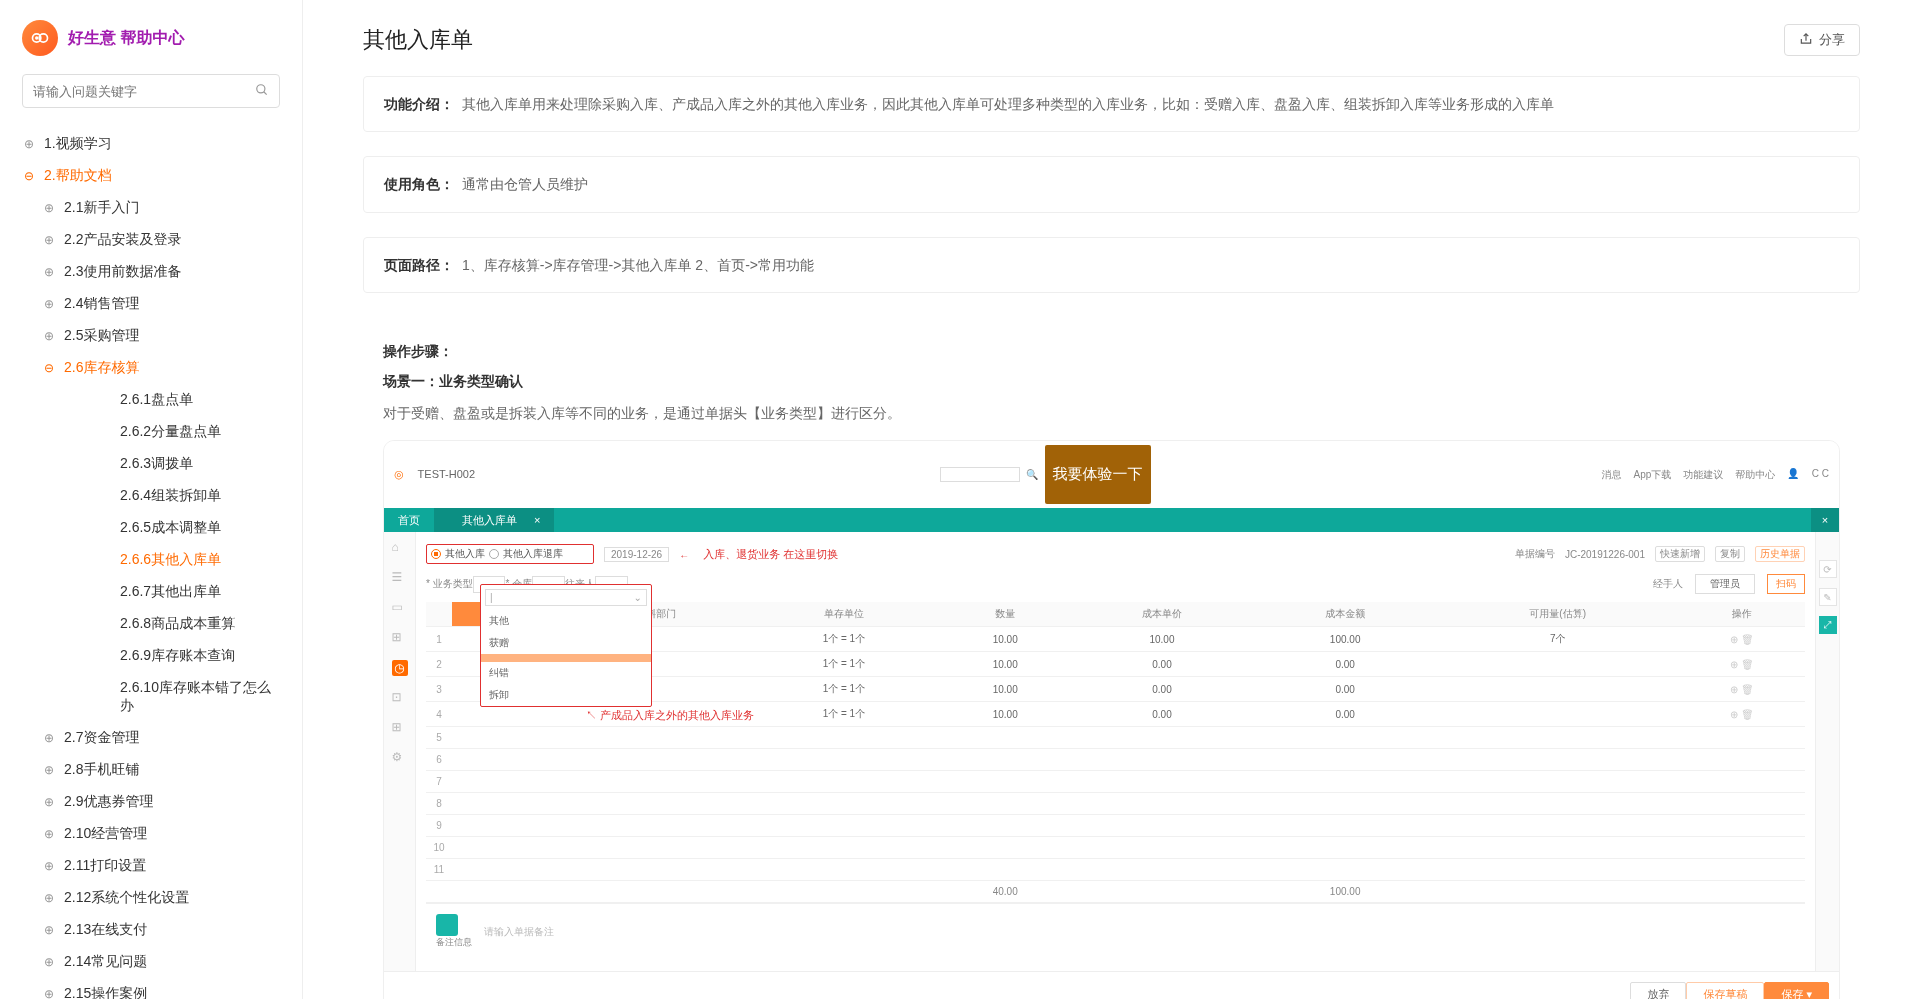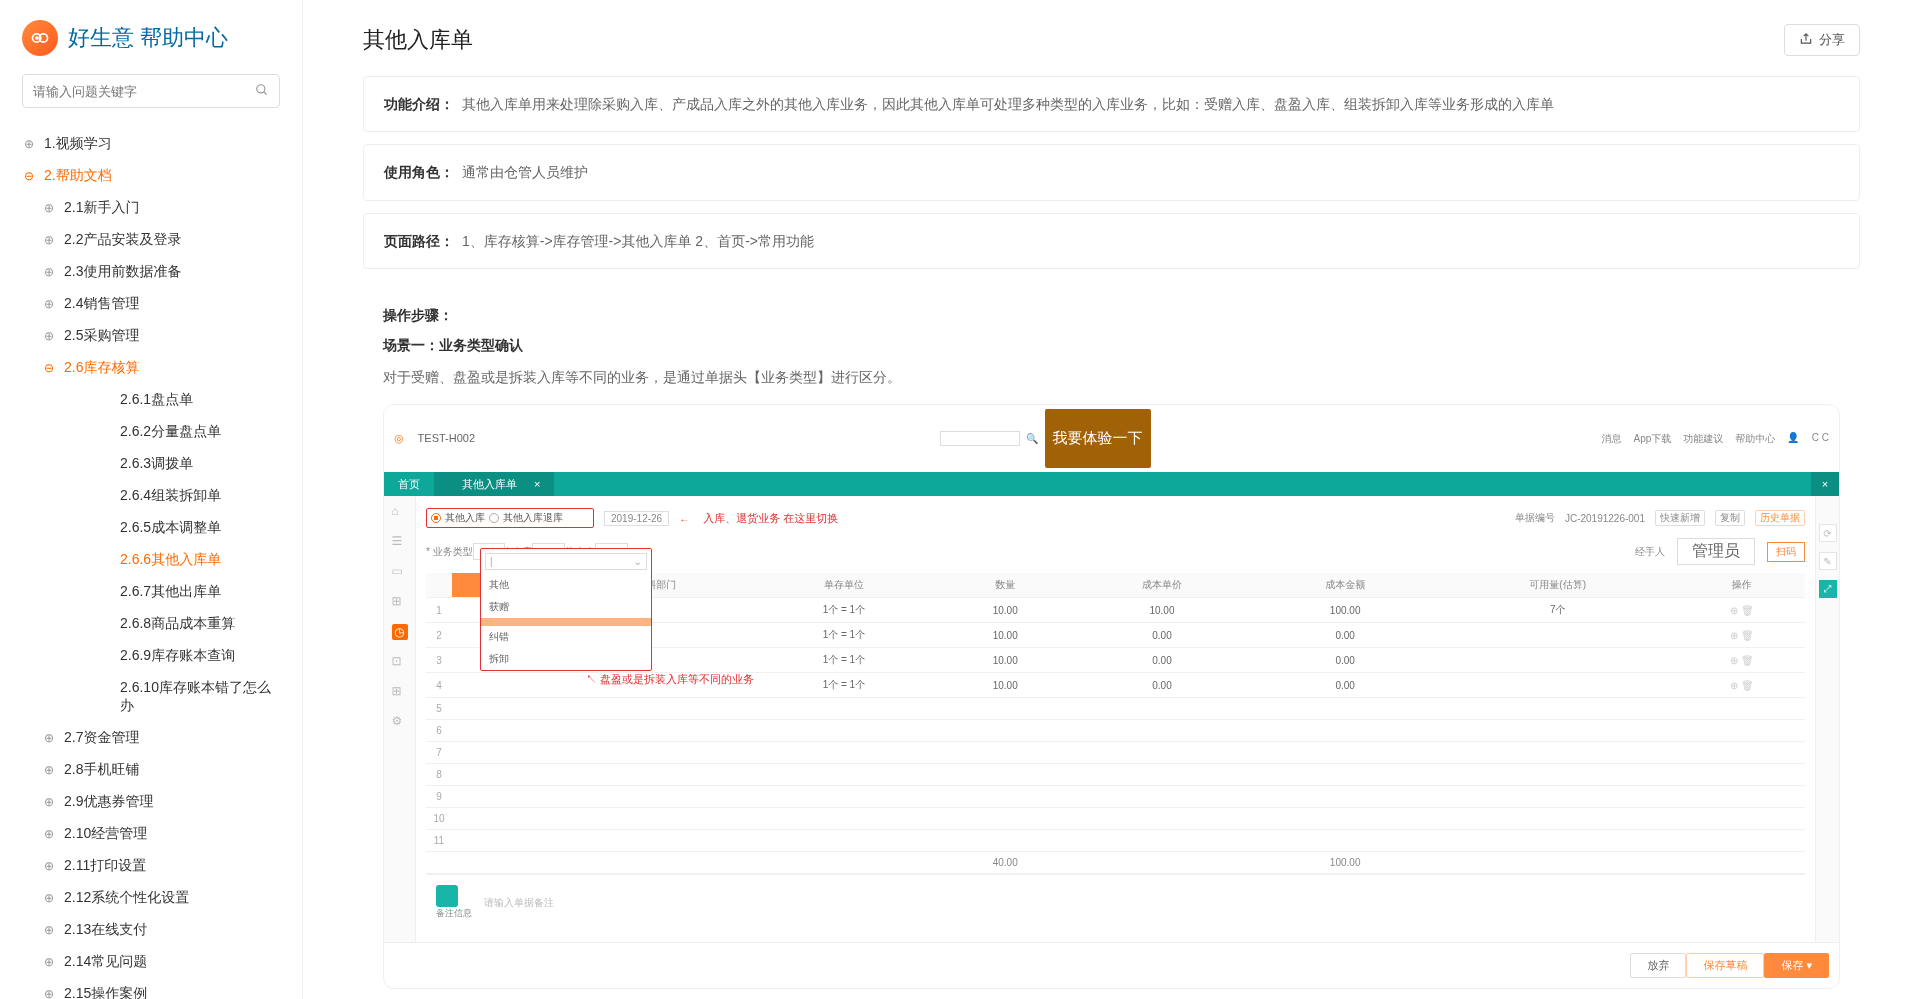--- a/index.html
+++ b/index.html
@@ -2,39 +2,39 @@
 <html><head>
 <meta charset="utf-8">
 <style>
 *{margin:0;padding:0;box-sizing:border-box}
 body{font-family:"Microsoft YaHei","PingFang SC",Arial,sans-serif;font-size:14px;color:#333;background:#fff}
 .layout{display:flex;height:100vh}
 .sidebar{width:303px;border-right:1px solid #eee;padding:20px 0;overflow-y:auto}
 .logo-row{display:flex;align-items:center;padding:0 22px 18px}
 .logo-badge{width:36px;height:36px;border-radius:50%;background:linear-gradient(135deg,#ff8a3c,#ff5a1f);display:flex;align-items:center;justify-content:center;margin-right:10px}
 .logo-badge svg{width:20px;height:20px;fill:#fff}
-.logo-text{font-size:22px;color:#0369a1;font-weight:400}
+.logo-text{font-size:16px;color:#a21caf;font-weight:700}
 .search-wrap{padding:0 22px 12px}
 .search-box{display:flex;align-items:center;border:1px solid #ddd;border-radius:4px;height:34px;padding:0 10px;background:#fff}
 .search-box input{flex:1;border:none;outline:none;font-size:13px;color:#333;background:transparent}
 .search-box .sicon{color:#999;font-size:14px}
 .tree{padding:8px 0}
 .tree-item{display:flex;align-items:center;padding:7px 22px;cursor:pointer;color:#333}
 .tree-item .ticon{width:14px;height:14px;margin-right:8px;display:inline-flex;align-items:center;justify-content:center;font-size:12px;color:#999}
 .tree-item.active{color:#ff6a00}
 .tree-item.orange{color:#ff6a00}
 .tree-item.orange .ticon{color:#ff6a00}
 .tree-sub{padding-left:20px}
 .tree-sub2{padding-left:40px}
 .tree-sub2 .tree-item{padding-left:60px}
 .main{flex:1;overflow-y:auto;padding:24px 60px 40px}
 .page-head{display:flex;align-items:center;justify-content:space-between;margin-bottom:20px}
 .page-title{font-size:22px;font-weight:500;color:#222}
 .share-btn{border:1px solid #ddd;border-radius:4px;padding:6px 14px;display:flex;align-items:center;gap:6px;color:#555;font-size:13px;cursor:pointer}
-.info-box{border:1px solid #eee;border-radius:4px;padding:16px 20px;margin-bottom:12px;font-size:14px;color:#666;line-height:1.6}
+.info-box{border:1px solid #eee;border-radius:4px;padding:16px 20px;margin-bottom:24px;font-size:14px;color:#666;line-height:1.6}
 .info-box b{color:#333;font-weight:600;margin-right:8px}
 .section{padding:14px 20px 0}
 .section h4{font-size:14px;font-weight:700;color:#333;margin:12px 0 10px}
 .section p{font-size:14px;color:#666;margin-bottom:14px;line-height:1.8}
 .screenshot{border:1px solid #efefef;border-radius:11px;background:#fff;margin:10px 0 18px;overflow:hidden}
 .ss-topbar{display:flex;align-items:center;justify-content:space-between;background:#fff;padding:4px 10px;font-size:10px;color:#888}
 .ss-topbar .left span{color:#ff6a00;margin-right:14px;font-size:11px}
 .ss-topbar .btns{display:flex;gap:6px;align-items:center}
 .ss-topbar .obtn{background:#a16207;color:#fff;padding:20px 8px;border-radius:2px;font-size:15px}
 .ss-topbar .right{display:flex;gap:12px;font-size:10px;color:#888}
@@ -53,21 +53,21 @@
 .ss-dateline .bx input{appearance:none;width:10px;height:10px;border:1px solid #aaa;border-radius:50%}
 .ss-dateline .bx input:checked{border-color:#ff6a00;background:radial-gradient(#ff6a00 40%, transparent 45%)}
 .ss-dateline .anno{color:#e03030;font-size:11px;margin-left:4px}
 .ss-dateline .rmeta{margin-left:auto;color:#888;display:flex;gap:10px;align-items:center}
 .ss-dateline .chip{border:1px solid #ddd;border-radius:2px;padding:0 4px;color:#888}
 .ss-dateline .chip.o{color:#ff8a3c;border-color:#ffd2b5}
 .ss-row2{display:flex;align-items:center;font-size:10px;color:#888;padding:4px 0}
 .ss-row2 .lbl{color:#888}
 .ss-row2 .sel{border:1px solid #ddd;font-size:10px;padding:2px 22px 2px 6px;background:#fff;color:#666}
 .ss-row2 .fr{margin-left:auto;display:flex;gap:12px;align-items:center}
-.ss-row2 .ksel{border:1px solid #ddd;padding:2px 14px;font-size:16px;color:#666}
+.ss-row2 .ksel{border:1px solid #ddd;padding:2px 14px;font-size:10px;color:#666}
 .ss-row2 .obt{border:1px solid #ff8a3c;color:#ff8a3c;padding:2px 8px;font-size:10px}
 .ss-dropdown{position:absolute;top:52px;left:64px;width:172px;background:#fff;border:1px solid #e03030;border-radius:2px;z-index:2}
 .ss-dropdown .dd-head{border:1px solid #ddd;margin:4px;font-size:10px;padding:2px 4px;color:#aaa;display:flex;justify-content:space-between}
 .ss-dropdown .dd-item{font-size:10px;padding:4px 8px;color:#666}
 .ss-dropdown .dd-item.sel{background:#ffb380;color:#fff}
 .ss-anno2{position:absolute;top:176px;left:170px;color:#e03030;font-size:11px}
 .ss-arrow{color:#e03030}
 table.ss-tbl{width:100%;border-collapse:collapse;font-size:10px;color:#666;margin-top:4px}
 .ss-tbl th,.ss-tbl td{border-bottom:1px solid #f0f0f0;padding:5px 6px;text-align:center;font-weight:400}
 .ss-tbl th{color:#888;background:#fafafa}
@@ -313,21 +313,21 @@
               <div class="dd-head">
                   <span>|</span>
                   <span>⌄</span>
                 </div>
               <div class="dd-item">其他</div>
               <div class="dd-item">获赠</div>
               <div class="dd-item sel"></div>
               <div class="dd-item">纠错</div>
               <div class="dd-item">拆卸</div>
             </div>
-            <div class="ss-anno2"><span class="ss-arrow">↖</span> <span>盘盈或是拆装入库等不同的业务</span></div>
+            <div class="ss-anno2"><span class="ss-arrow">↖</span> <span>产成品入库之外的其他入库业务</span></div>
 
             <table class="ss-tbl">
               <thead>
                   <tr>
                 <th></th>
                     <th style="background:#ff8a3c;color:#fff">录入</th>
                     <th>领料部门</th>
                     <th>单存单位</th>
                     <th>数量</th>
                     <th>成本单价</th>

